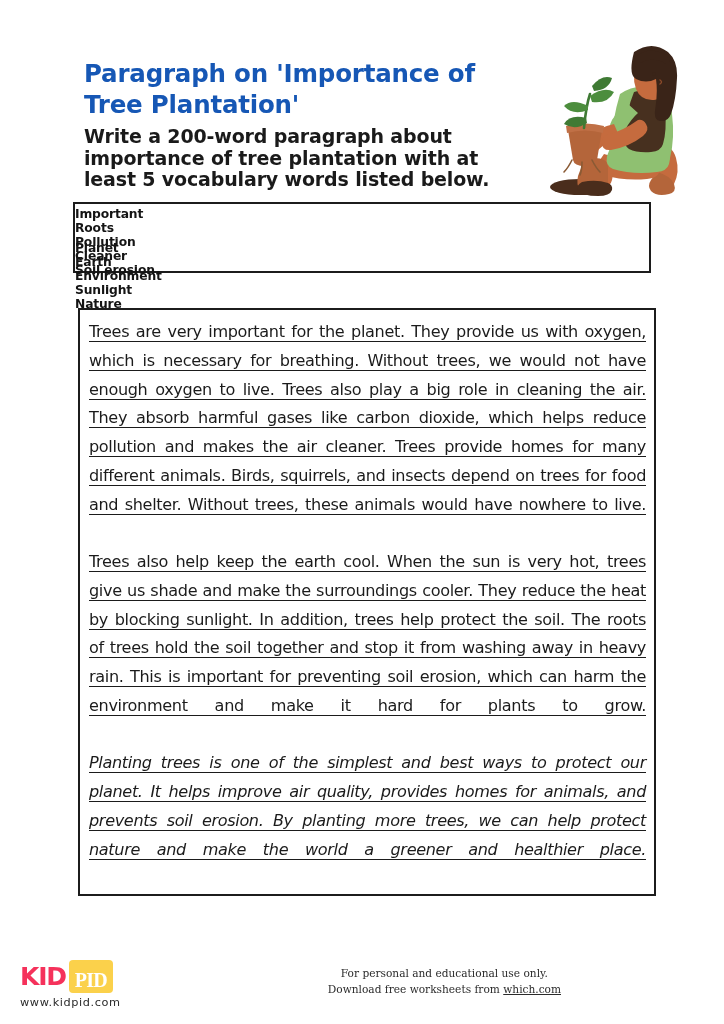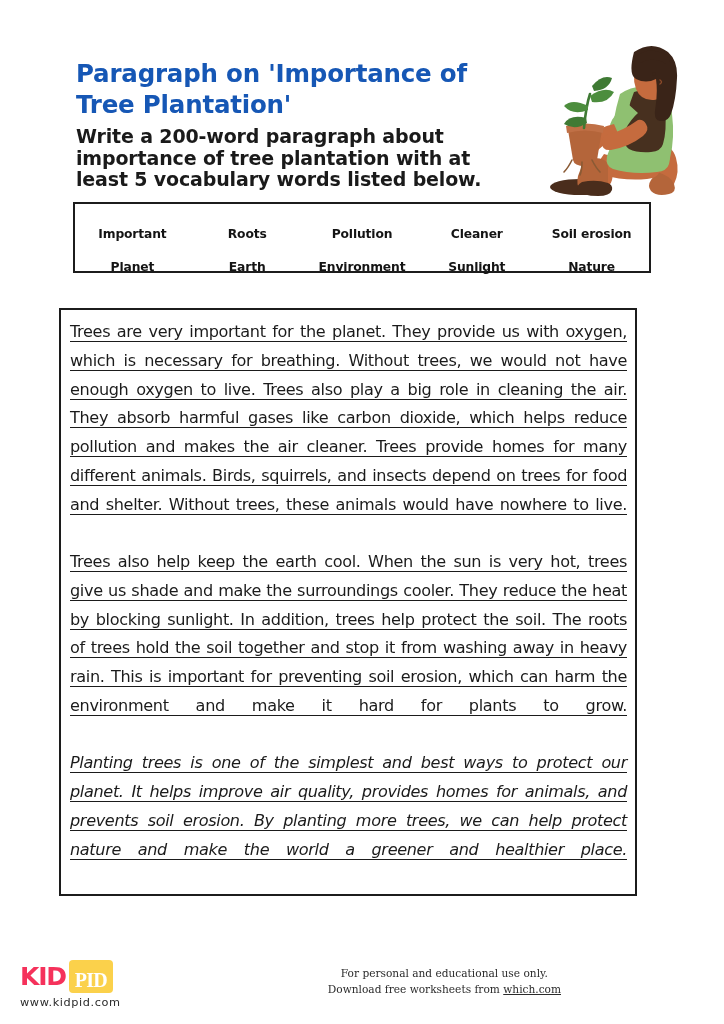--- a/index.html
+++ b/index.html
@@ -18,21 +18,21 @@
 
   .page {
     position: absolute;
     inset: 0;
     background: #ffffff;
   }
 
   
   .header {
     position: absolute;
-    left: 76px;
+    left: 84px;
     top: 58px;
     width: 470px;
   }
   .title {
     font-family: "DejaVu Sans", sans-serif;
     font-weight: 700;
     font-size: 24.5px;
     line-height: 31px;
     color: #1657b5;
     letter-spacing: -0.2px;
@@ -68,39 +68,40 @@
     width: 578px;
     height: 71px;
     border: 2px solid #1c1c1c;
     box-sizing: border-box;
     background: #ffffff;
   }
   .vocab-row {
     display: flex;
     width: 100%;
     height: 50%;
-    align-items: flex-end;
+    align-items: flex-start;
+    flex-direction: column;
   }
   .vocab-cell {
     flex: 1 1 20%;
     text-align: center;
     font-family: "DejaVu Sans", sans-serif;
     font-weight: 700;
     font-size: 12.3px;
     color: #141414;
     letter-spacing: -0.15px;
     white-space: nowrap;
   }
   .vocab-row.row-1 { padding-top: 3px; }
   .vocab-row.row-2 { padding-bottom: 2px; }
 
   
   .answer-box {
     position: absolute;
-    left: 59px;
+    left: 78px;
     top: 308px;
     width: 578px;
     height: 588px;
     border: 2px solid #1c1c1c;
     box-sizing: border-box;
     background: #ffffff;
     padding: 8px 8px 0 9px;
   }
   .answer-body {
     font-family: "DejaVu Sans", sans-serif;

